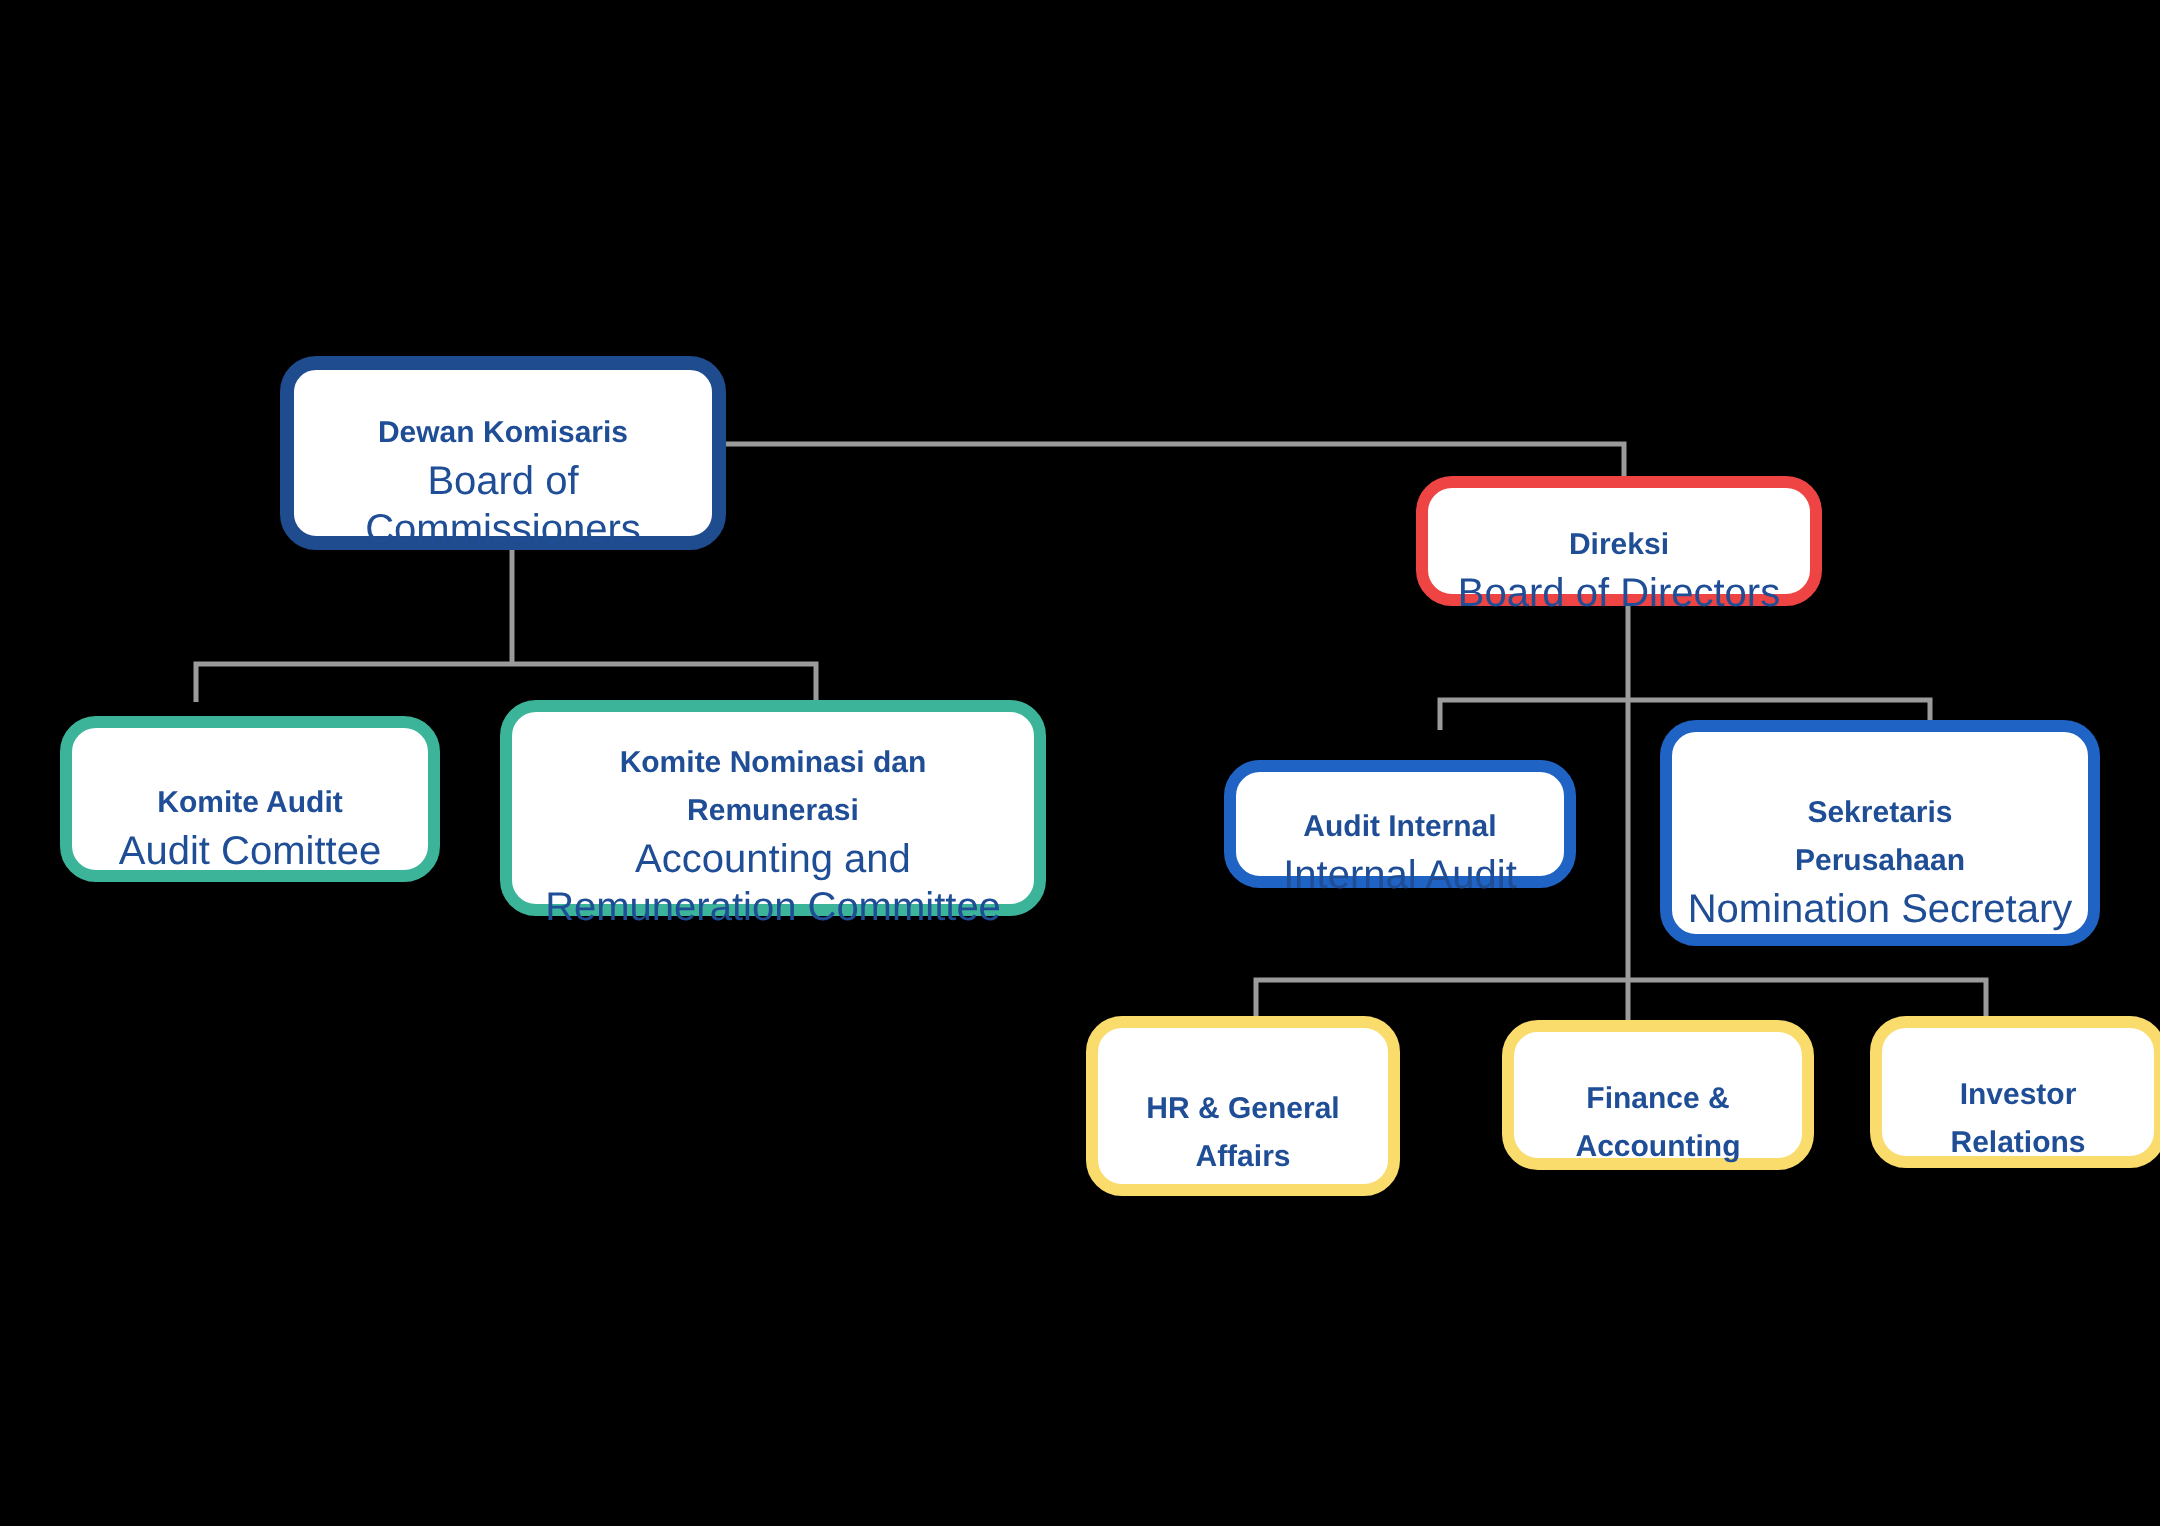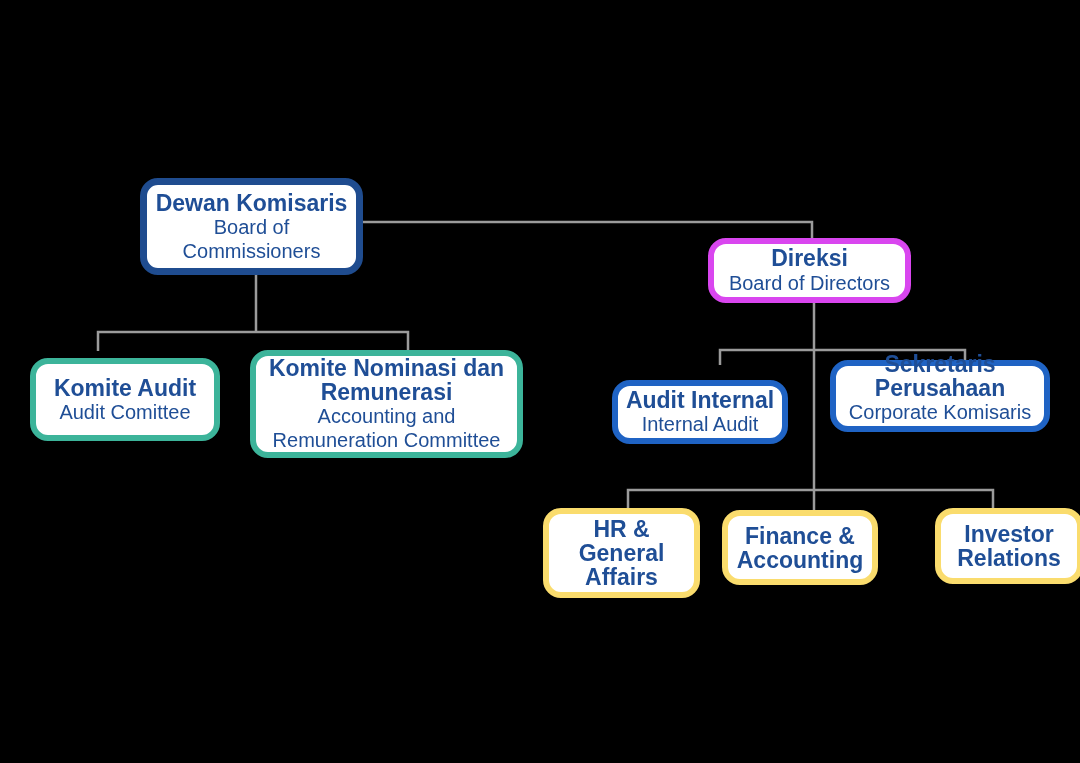--- a/index.html
+++ b/index.html
@@ -28,44 +28,45 @@
     display: flex;
     flex-direction: column;
     justify-content: center;
     align-items: center;
     text-align: center;
     color: #1f4e96;
     padding: 2px 6px;
   }
   .node .title {
     font-weight: bold;
-    font-size: 23px;
+    font-size: 15px;
     line-height: 24px;
     white-space: pre-line;
+    margin-top: 28px;
   }
   .node .subtitle {
     font-weight: normal;
     font-size: 20px;
     line-height: 24px;
     white-space: pre-line;
   }
   .border-navy   { border: 7px solid #1f4c8f; }
-  .border-cyan   { border: 6px solid #d946ef; justify-content: space-between; }
+  .border-cyan   { border: 6px solid #ef4444; }
   .border-green  { border: 6px solid #3cb49a; }
   .border-blue   { border: 6px solid #1f63c4; }
   .border-yellow { border: 6px solid #fadc6d; }
 
   .n-dewan     { left: 140px; top: 178px; width: 223px; height: 97px; }
   .n-direksi   { left: 708px; top: 238px; width: 203px; height: 65px; }
   .n-komaudit  { left: 30px;  top: 358px; width: 190px; height: 83px; }
   .n-komnom    { left: 250px; top: 350px; width: 273px; height: 108px; }
   .n-auditint  { left: 612px; top: 380px; width: 176px; height: 64px; }
-  .n-sekre     { left: 830px; top: 360px; width: 220px; height: 72px; justify-content: flex-end; }
+  .n-sekre     { left: 830px; top: 360px; width: 220px; height: 113px; }
   .n-hr        { left: 543px; top: 508px; width: 157px; height: 90px; }
-  .n-finance   { left: 722px; top: 510px; width: 156px; height: 75px; }
+  .n-finance   { left: 751px; top: 510px; width: 156px; height: 75px; }
   .n-investor  { left: 935px; top: 508px; width: 148px; height: 76px; }
 </style>
 </head>
 <body>
 
 <div id="canvas">
 
   <svg id="connectors" viewBox="0 0 1080 763" xmlns="http://www.w3.org/2000/svg">
     <path d="M363 222 H812 V239" stroke="#9b9b9b" stroke-width="2.5" fill="none"></path>
     <path d="M256 275 V332" stroke="#9b9b9b" stroke-width="2.5" fill="none"></path>
@@ -99,21 +100,21 @@
   </div>
 
   <div class="node border-blue n-auditint">
     <div class="title">Audit Internal</div>
     <div class="subtitle">Internal Audit</div>
   </div>
 
   <div class="node border-blue n-sekre">
     <div class="title">Sekretaris
 Perusahaan</div>
-    <div class="subtitle">Corporate Komisaris</div>
+    <div class="subtitle">Nomination Secretary</div>
   </div>
 
   <div class="node border-yellow n-hr">
     <div class="title">HR &amp; General
 Affairs</div>
   </div>
 
   <div class="node border-yellow n-finance">
     <div class="title">Finance &amp;
 Accounting</div>

